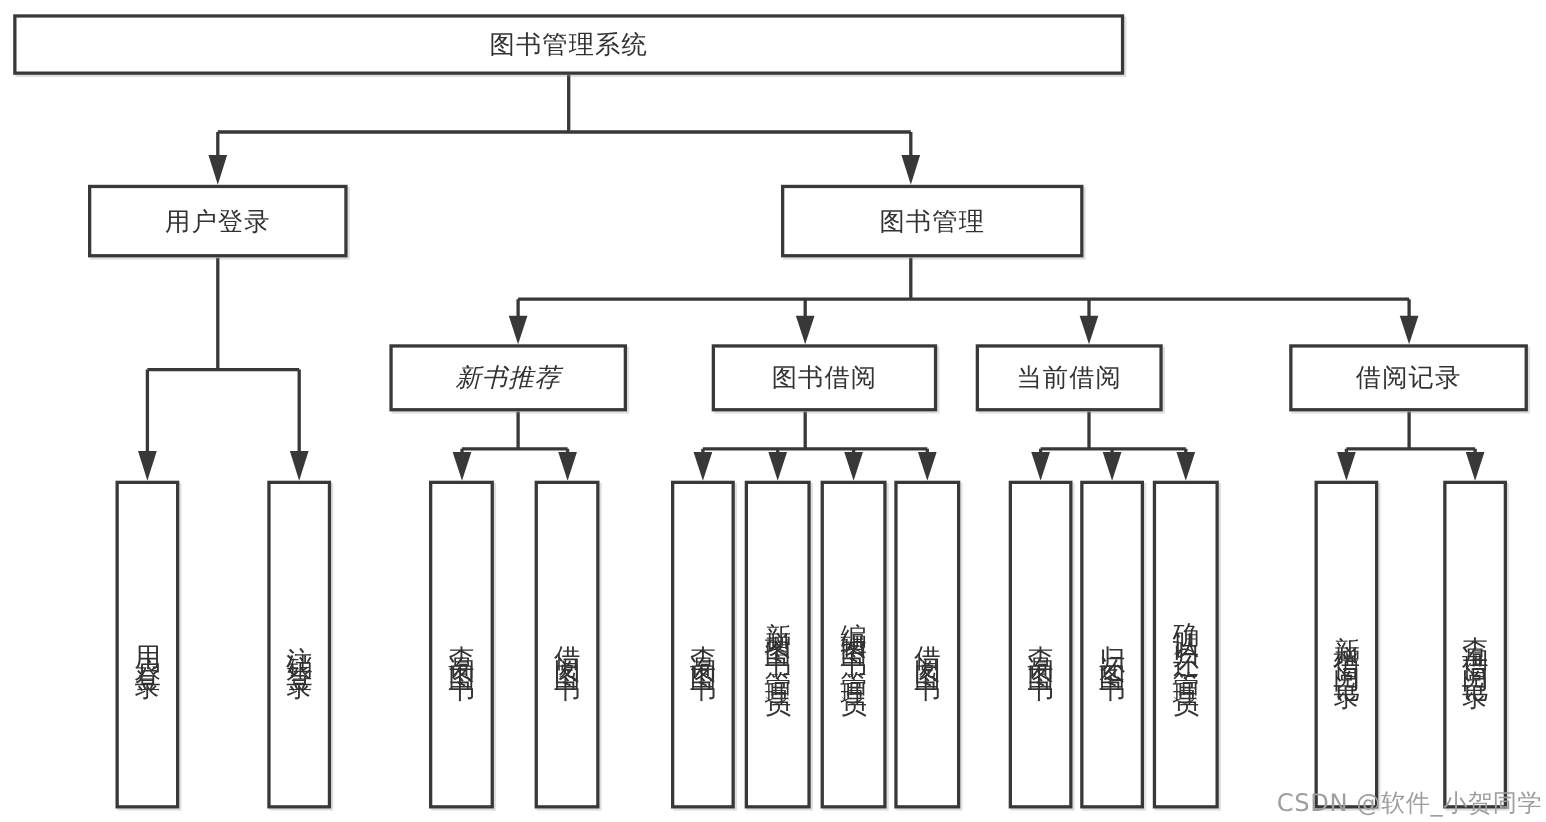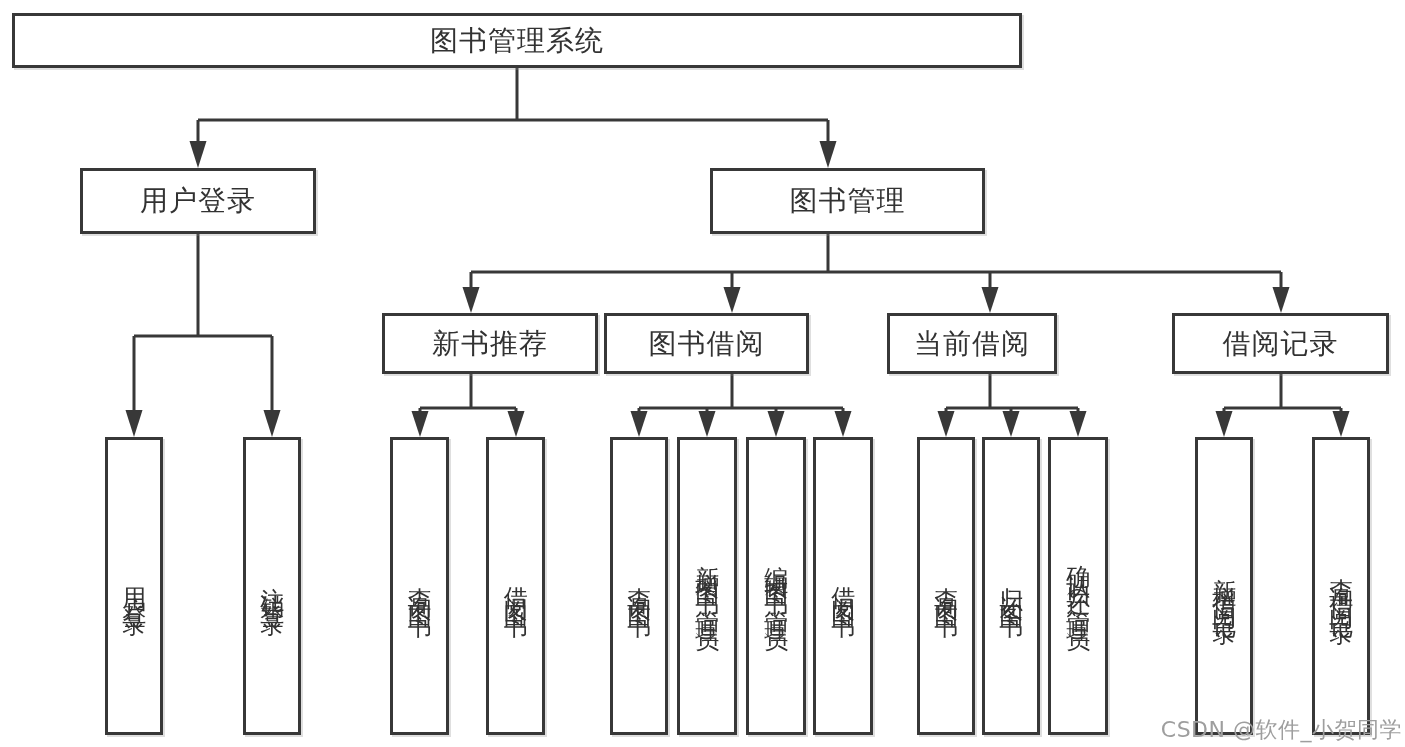--- a/index.html
+++ b/index.html
@@ -21,21 +21,21 @@
   .connectors path.stem{stroke:var(--line);stroke-width:3;fill:none;}
   .connectors path.arrow{fill:var(--line);stroke:none;}
   .node{
     position:absolute;
     background:var(--background);
     border:3px solid var(--line);
     box-shadow:2px 2px 0 rgba(140,140,140,0.28);
     display:flex;align-items:center;justify-content:center;
     text-align:center;
   }
-  .hbox{font-size:28px;letter-spacing:1px;}
+  .hbox{font-size:23px;letter-spacing:1px;}
   .vbox{font-size:24px;}
   .vbox .vlabel{
     writing-mode:vertical-rl;
     letter-spacing:9px;
     line-height:1.1;
     white-space:nowrap;
   }
   .watermark{
     position:absolute;
     right:3px;top:715px;
@@ -92,24 +92,24 @@
     <span>图书管理系统</span>
   </div>
 
   <div class="node hbox" style="left:80px;top:168px;width:236px;height:66px;">
     <span>用户登录</span>
   </div>
   <div class="node hbox" style="left:710px;top:168px;width:275px;height:66px;">
     <span>图书管理</span>
   </div>
 
-  <div class="node hbox" style="left:382px;top:313px;width:216px;height:61px;">
+  <div class="node hbox" style="left:354px;top:313px;width:216px;height:61px;font-style:italic;">
     <span>新书推荐</span>
   </div>
-  <div class="node hbox" style="left:604px;top:313px;width:205px;height:61px;">
+  <div class="node hbox" style="left:647px;top:313px;width:205px;height:61px;">
     <span>图书借阅</span>
   </div>
   <div class="node hbox" style="left:887px;top:313px;width:170px;height:61px;">
     <span>当前借阅</span>
   </div>
   <div class="node hbox" style="left:1172px;top:313px;width:217px;height:61px;">
     <span>借阅记录</span>
   </div>
 
   <div class="node vbox" style="left:105px;top:437px;width:58px;height:298px;">

